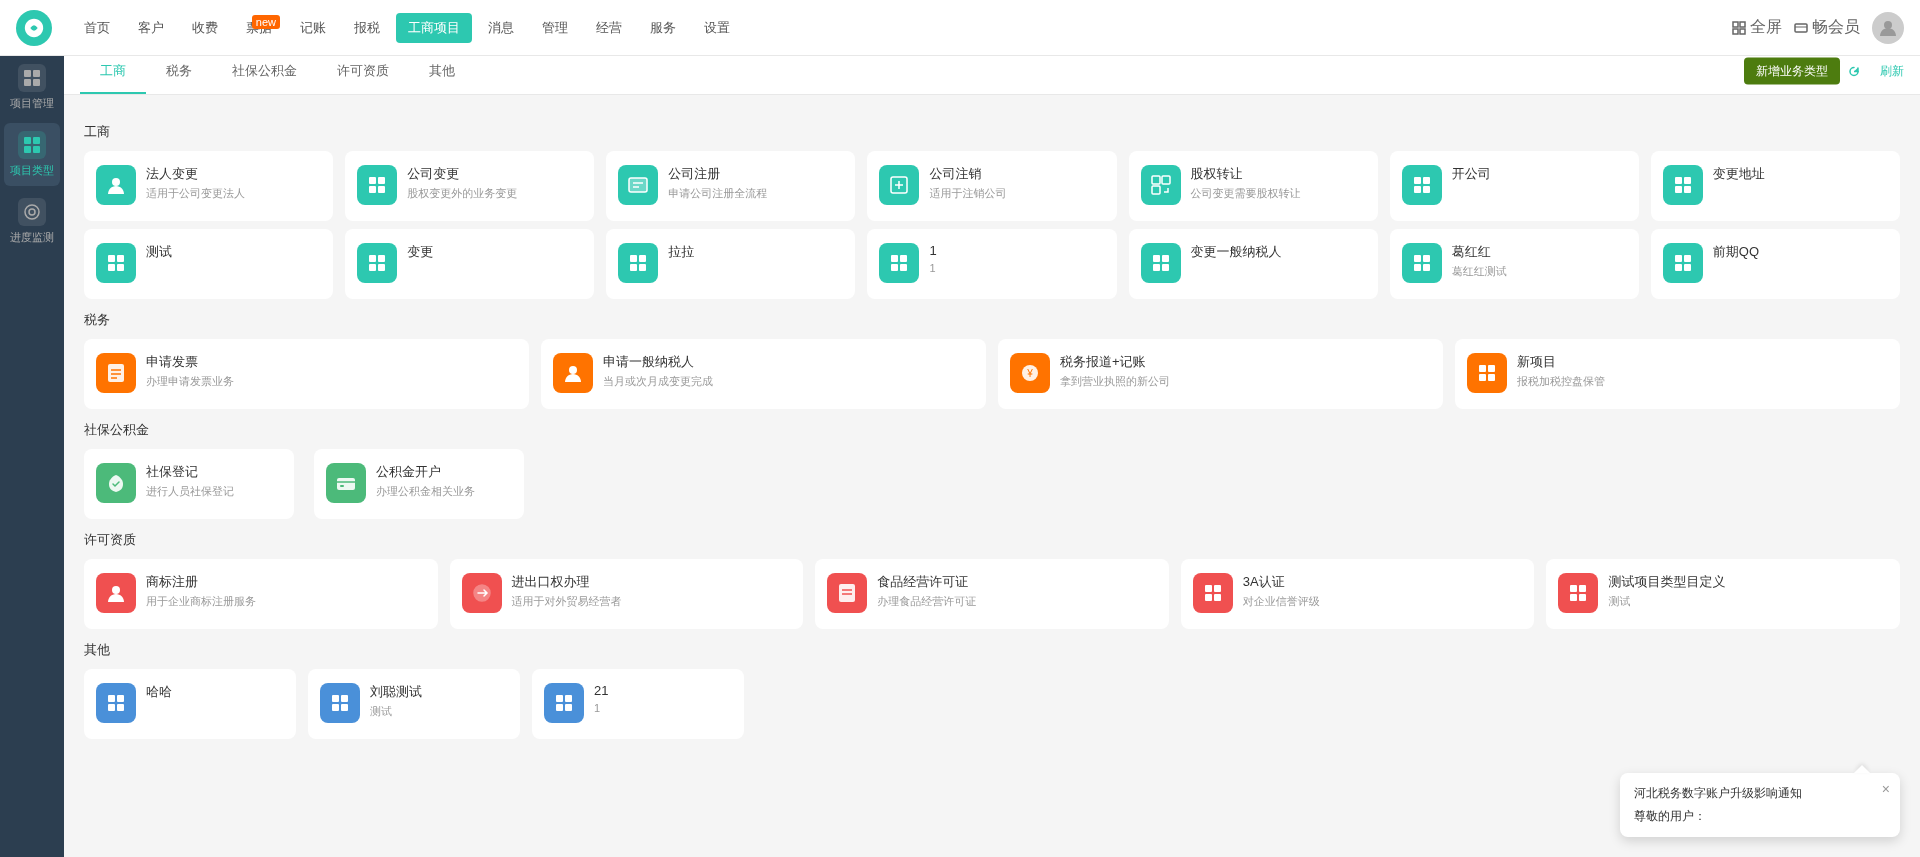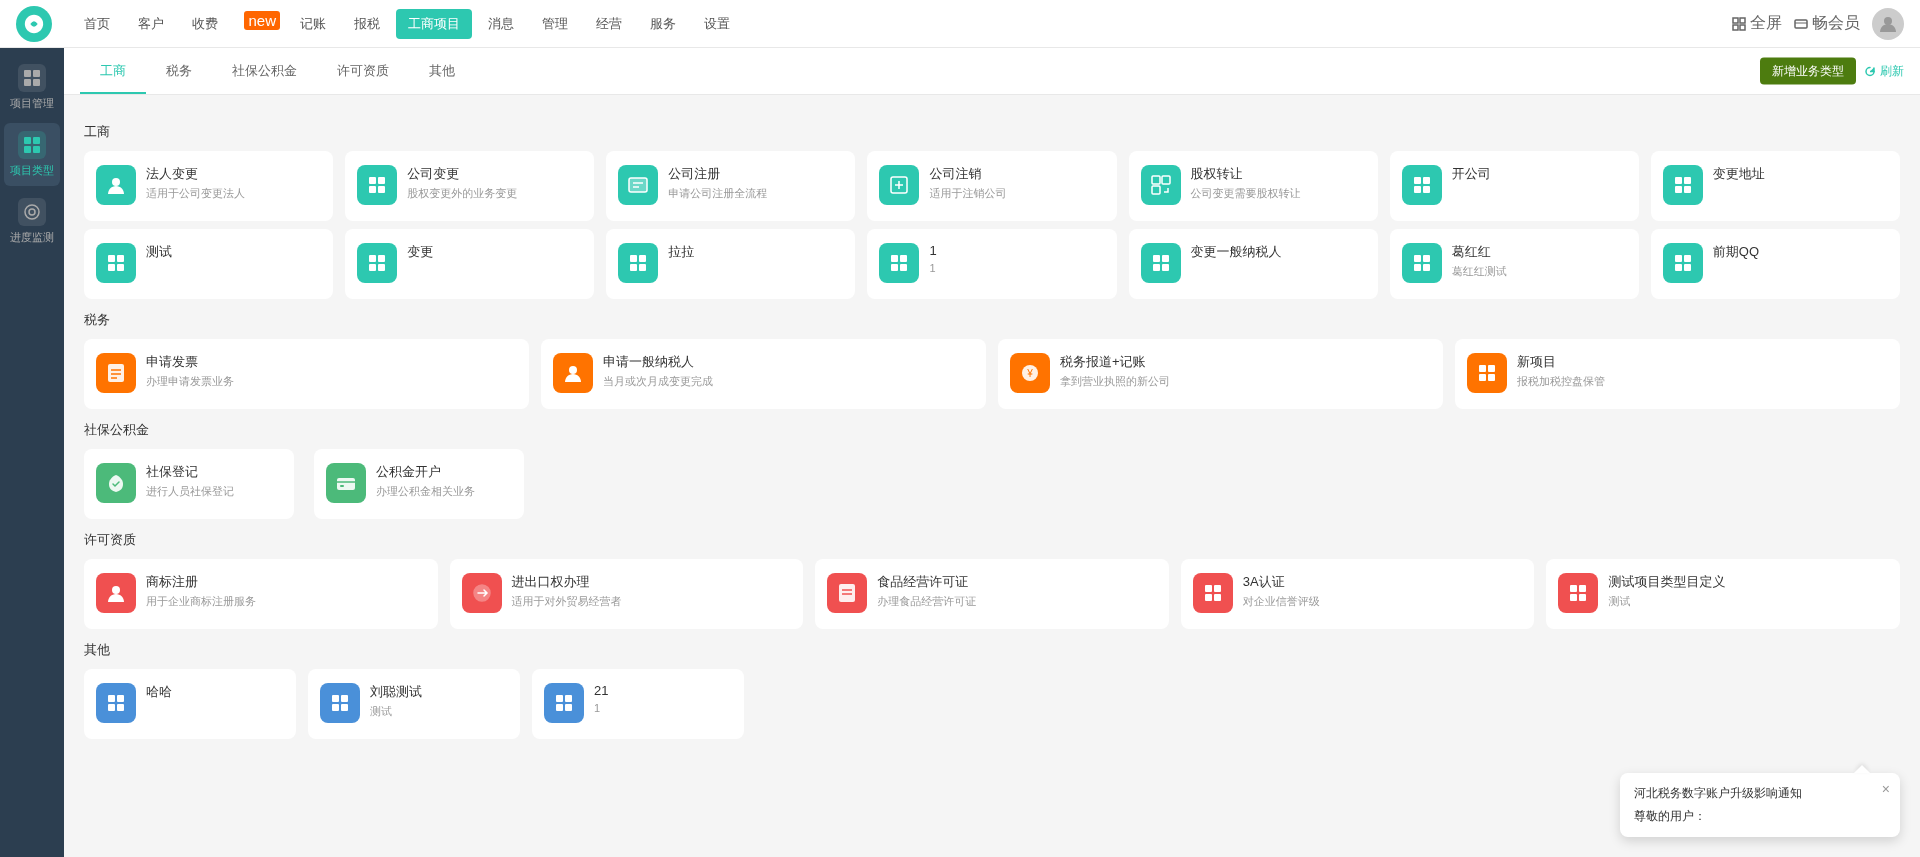--- a/index.html
+++ b/index.html
@@ -1,21 +1,21 @@
 <!DOCTYPE html>
 <html><head>
   <meta charset="utf-8">
   <style>
     * { box-sizing: border-box; margin: 0; padding: 0; }
     body { font-family: 'Microsoft YaHei', Arial, sans-serif; background: #f0f2f5; color: #333; font-size: 13px; }
 
     
     .top-nav {
       background: #fff;
-      height: 48px;
+      height: 56px;
       display: flex;
       align-items: center;
       border-bottom: 1px solid #e8e8e8;
       padding: 0 16px;
       position: fixed;
       top: 0; left: 0; right: 0;
       z-index: 100;
     }
     .top-nav .logo {
       width: 36px; height: 36px;
@@ -38,21 +38,21 @@
     .nav-item.active {
       background: #2dc8b0;
       color: #fff;
       border-radius: 4px;
     }
     .nav-badge {
       position: absolute;
       top: 2px; right: 4px;
       background: #ff6600;
       color: #fff;
-      font-size: 15px;
+      font-size: 11px;
       padding: 1px 4px;
       border-radius: 3px;
     }
     .top-nav-right {
       display: flex;
       align-items: center;
       gap: 12px;
       margin-left: auto;
     }
     .fullscreen-btn, .member-btn {
@@ -149,21 +149,21 @@
       font-size: 12px;
       cursor: pointer;
       border: none;
     }
     .refresh-btn {
       background: none;
       border: none;
       color: #2dc8b0;
       font-size: 12px;
       cursor: pointer;
-      display: flex; align-items: center; gap: 4px;
+      display: flex; align-items: center; gap: 20px;
     }
 
     
     .content {
       padding: 16px 20px;
     }
 
     
     .section-title {
       font-size: 13px;

